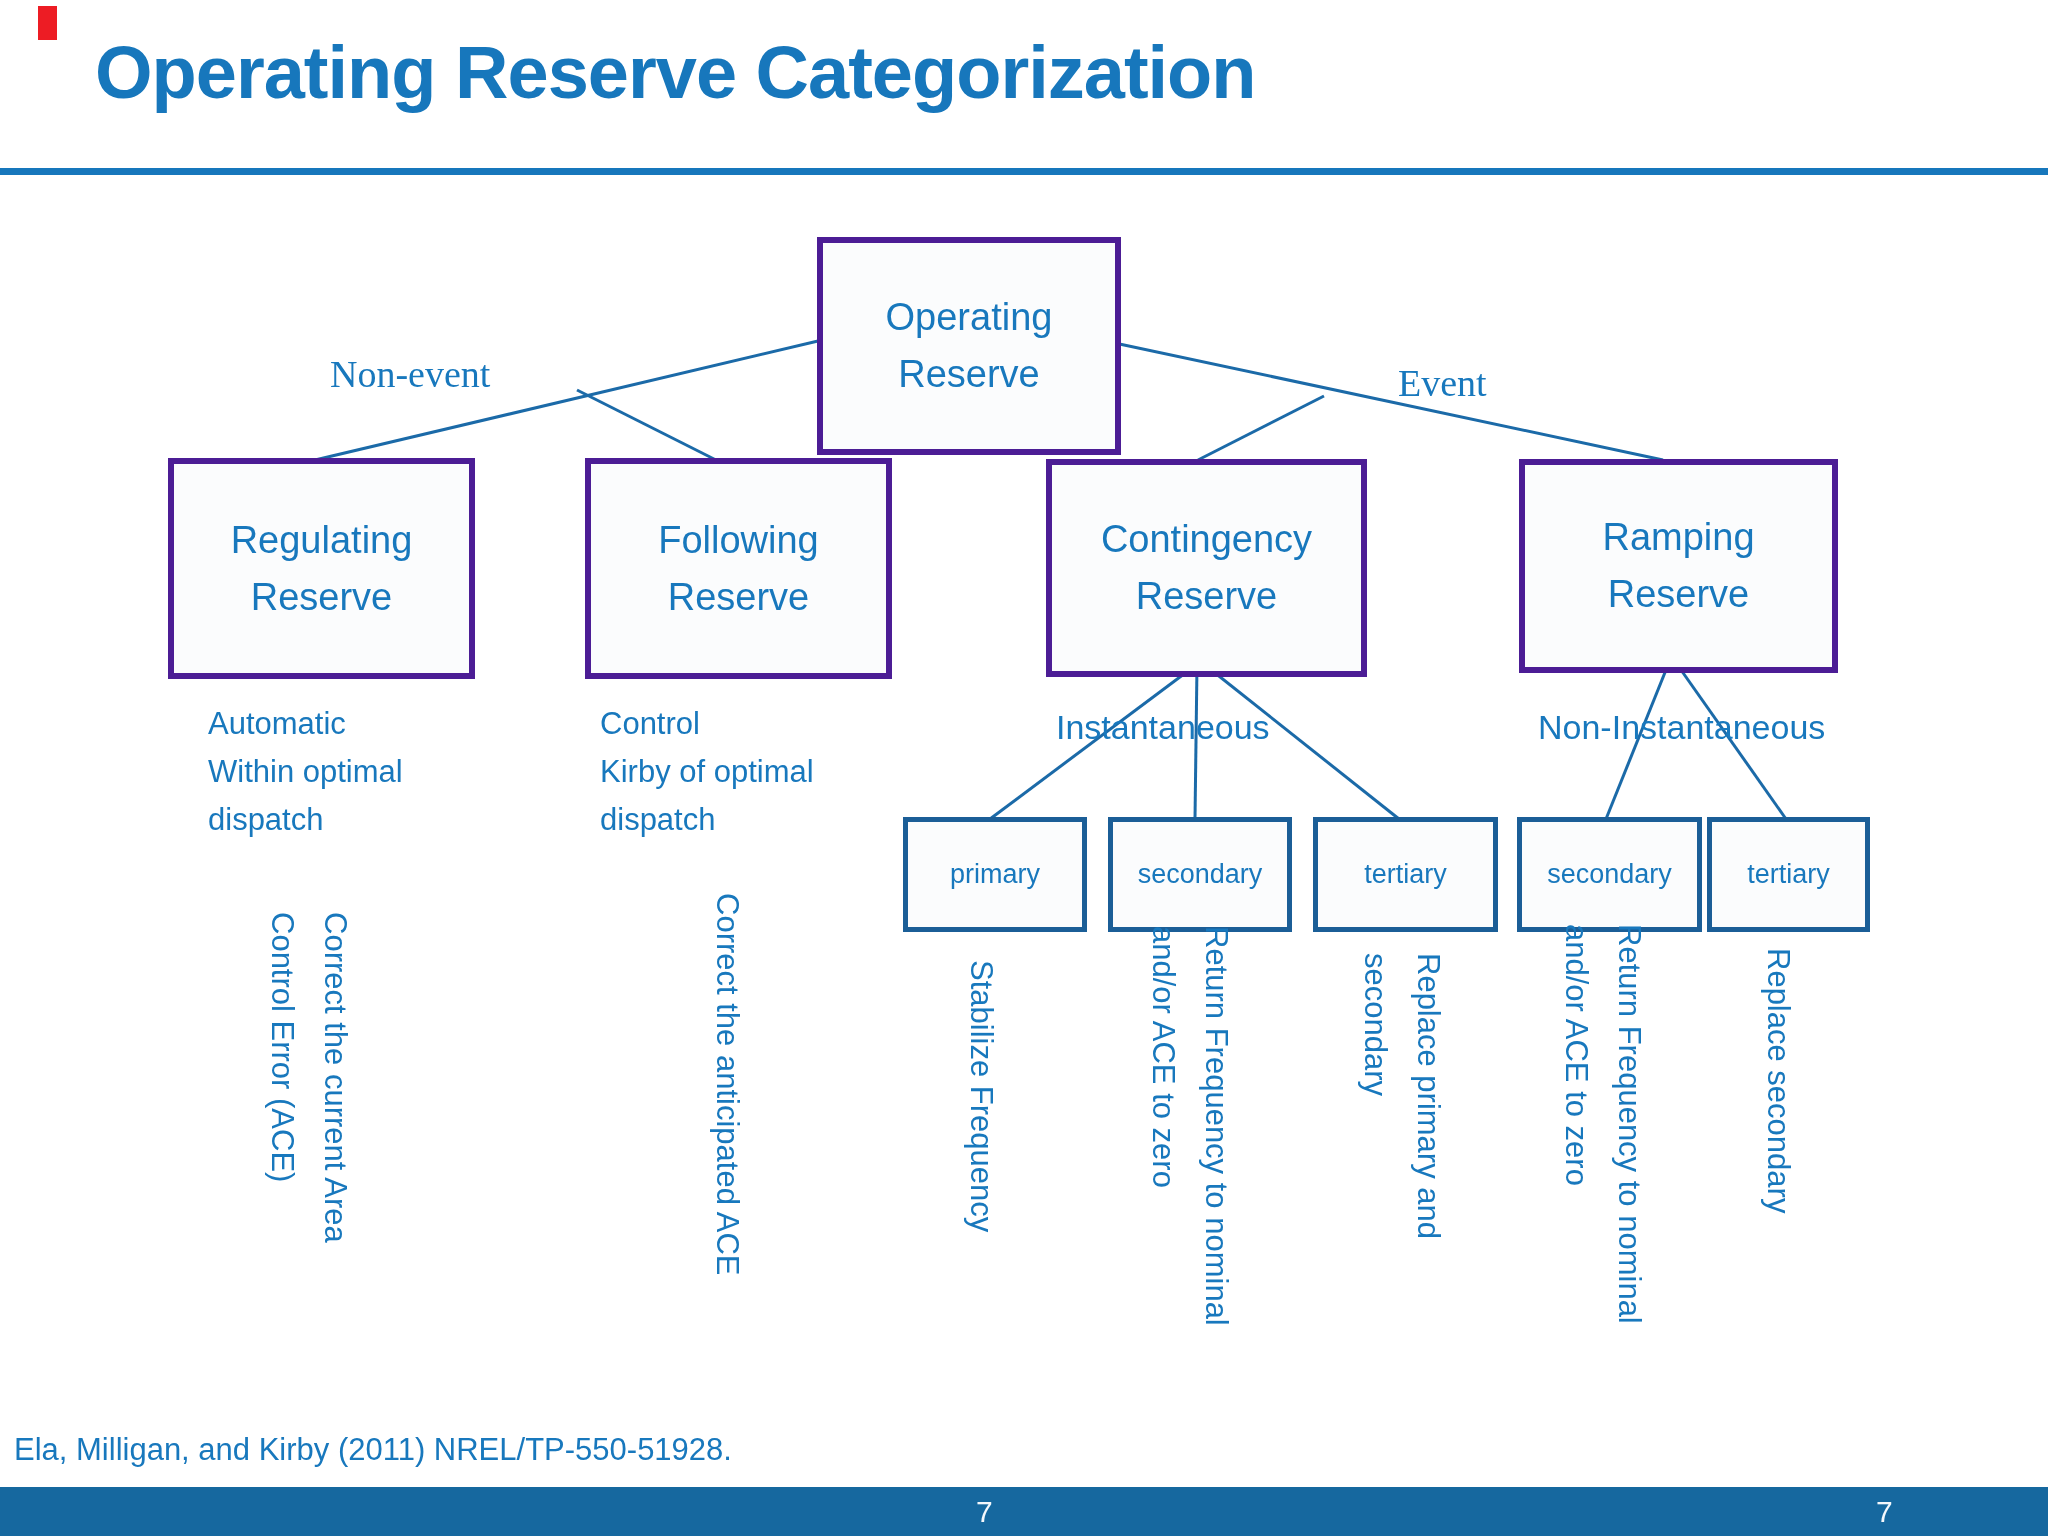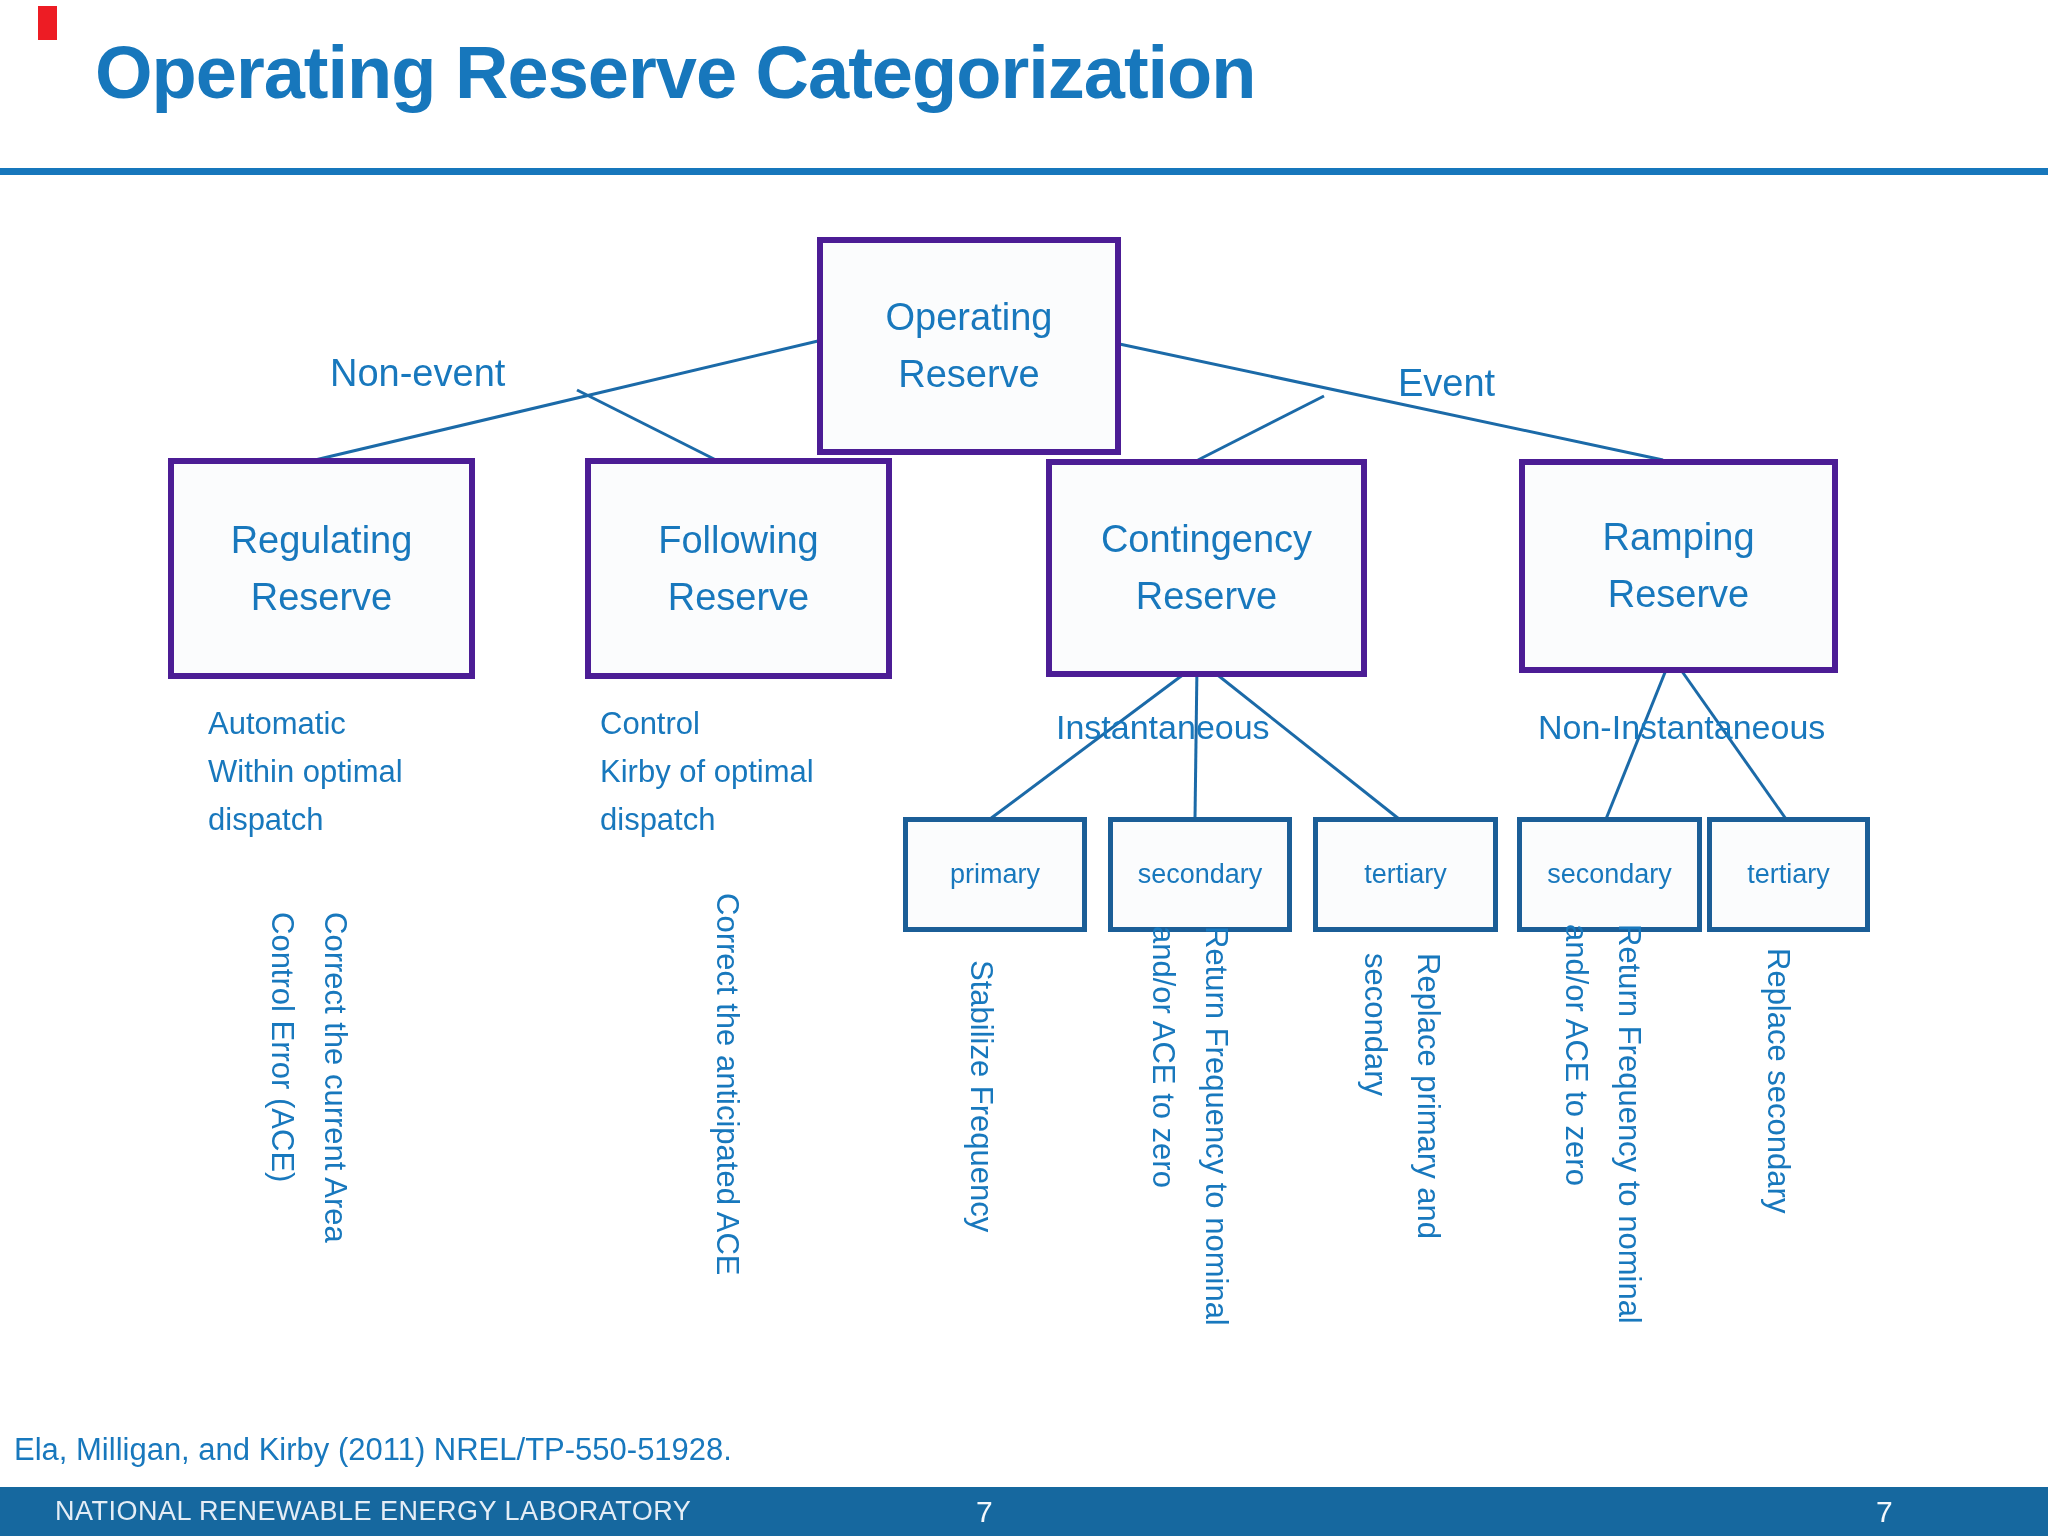--- a/index.html
+++ b/index.html
@@ -28,21 +28,21 @@
     display:flex;align-items:center;justify-content:center;text-align:center;
     font-size:38px;line-height:1.5;color:#1878bd;
   }
   .node .inner{width:230px;}
   .box-operating{left:817px;top:237px;width:292px;height:206px;}
   .box-regulating{left:168px;top:458px;width:295px;height:209px;align-items:center;}
   .box-following{left:585px;top:458px;width:295px;height:209px;}
   .box-contingency{left:1046px;top:459px;width:309px;height:206px;}
   .box-ramping{left:1519px;top:459px;width:307px;height:202px;}
   
-  .branch-label{font-size:38px;color:#1878bd;}
+  .branch-label{font-size:38px;color:#1878bd;font-family:Liberation Serif, serif;}
   .branch-left{left:330px;top:352px;}
   .branch-right{left:1398px;top:350px;width:98px;word-break:break-all;line-height:1.75;}
   
   .note{font-size:31px;line-height:48px;color:#1878bd;}
   .note span{display:block;}
   .note-regulating{left:208px;top:700px;width:260px;}
   .note-following{left:600px;top:700px;width:260px;}
   .note-instantaneous{left:1056px;top:703px;font-size:34px;}
   .note-noninstantaneous{left:1538px;top:703px;font-size:34px;}
   
@@ -184,16 +184,15 @@
   <span>and/or ACE to zero</span>
 </div>
 <div class="abs rot rot-r-tertiary">
   <span>Replace secondary</span>
   <span></span>
 </div>
 
 <div class="abs citation">Ela, Milligan, and Kirby (2011) NREL/TP-550-51928.</div>
 
 <div class="abs footer-bar">
-  <div class="footer-org">NATIONAL RENEWABLE ENERGY LABORATORY</div>
   <div class="footer-page-center">7</div>
   <div class="footer-page-right">7</div>
 </div>
 
 </body></html>

